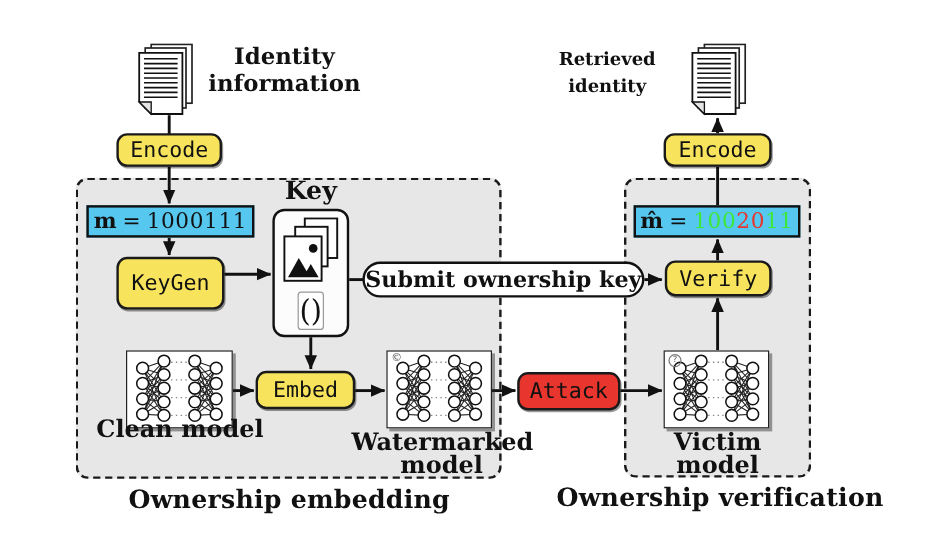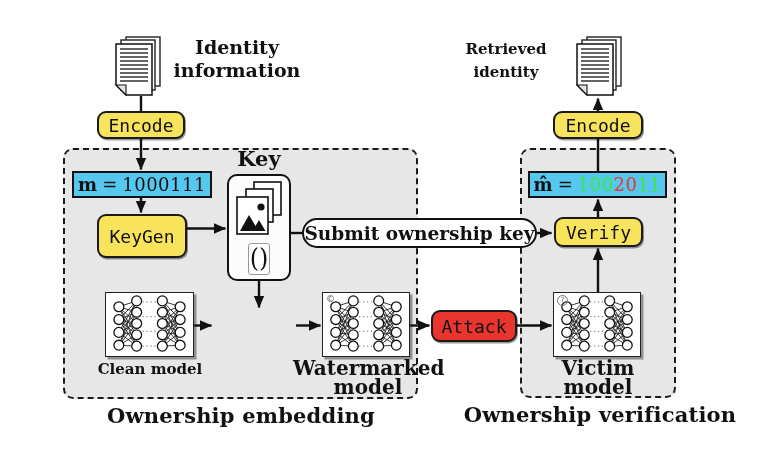--- a/index.html
+++ b/index.html
@@ -67,21 +67,21 @@
   }
 
   
   .freelabel {
     position:absolute; z-index:2; font-weight:bold; text-align:center;
     white-space:pre-line;
   }
   #lbl-identity    { left:167px; top:36px;  width:140px; font-size:19px; line-height:23px; }
   #lbl-retrieved   { left:442px; top:38px;  width:128px; font-size:15px; line-height:23px; }
   #lbl-key         { left:229px; top:146px; width:60px;  font-size:21px; }
-  #lbl-clean       { left:75px;  top:360px; width:150px; font-size:15px; line-height:19px; }
+  #lbl-clean       { left:75px;  top:348px; width:150px; font-size:20px; line-height:19px; }
   #lbl-watermarked { left:293px; top:359px; width:150px; font-size:20px; line-height:19px; }
   #lbl-victim      { left:552px; top:359px; width:92px;  font-size:20px; line-height:19px; }
 
   
   .model-box {
     position:absolute; z-index:2; box-sizing:border-box;
     background:#fff; border:1.5px solid #222;
     box-shadow:2.5px 2.5px 0 rgba(40,40,40,0.45);
   }
   #model-clean       { left:105px; top:292px; width:89px; height:65px; }
@@ -219,20 +219,21 @@
           <circle cx="57" cy="54" r="5"></circle>
         <circle cx="75" cy="14" r="5"></circle>
           <circle cx="75" cy="27" r="5"></circle>
           <circle cx="75" cy="40" r="5"></circle>
           <circle cx="75" cy="53" r="5"></circle>
       </g>
     </svg>
   </div>
   <div class="freelabel" id="lbl-clean">Clean model</div>
 
+  <div class="btn" id="btn-embed">Embed</div>
 
   <div class="model-box" id="model-watermarked">
     <span class="badge">©</span>
     <svg viewBox="0 0 88 64" preserveAspectRatio="none">
       <g stroke="#222" stroke-width="0.9" fill="none">
         <path d="M13 14L31 8M13 14L31 19.5M13 14L31 31M13 14L31 42.5M13 14L31 54M13 27L31 8M13 27L31 19.5M13 27L31 31M13 27L31 42.5M13 27L31 54M13 40L31 8M13 40L31 19.5M13 40L31 31M13 40L31 42.5M13 40L31 54M13 53L31 8M13 53L31 19.5M13 53L31 31M13 53L31 42.5M13 53L31 54"></path>
         <path d="M57 8L75 14M57 8L75 27M57 8L75 40M57 8L75 53M57 19.5L75 14M57 19.5L75 27M57 19.5L75 40M57 19.5L75 53M57 31L75 14M57 31L75 27M57 31L75 40M57 31L75 53M57 42.5L75 14M57 42.5L75 27M57 42.5L75 40M57 42.5L75 53M57 54L75 14M57 54L75 27M57 54L75 40M57 54L75 53"></path>
       </g>
       <path d="M37 9H51M37 24H51M37 39H51M37 54H51" stroke="#888" stroke-width="1.1" stroke-dasharray="1.2 2.8" fill="none"></path>
       <g fill="#fff" stroke="#111" stroke-width="1.3">

